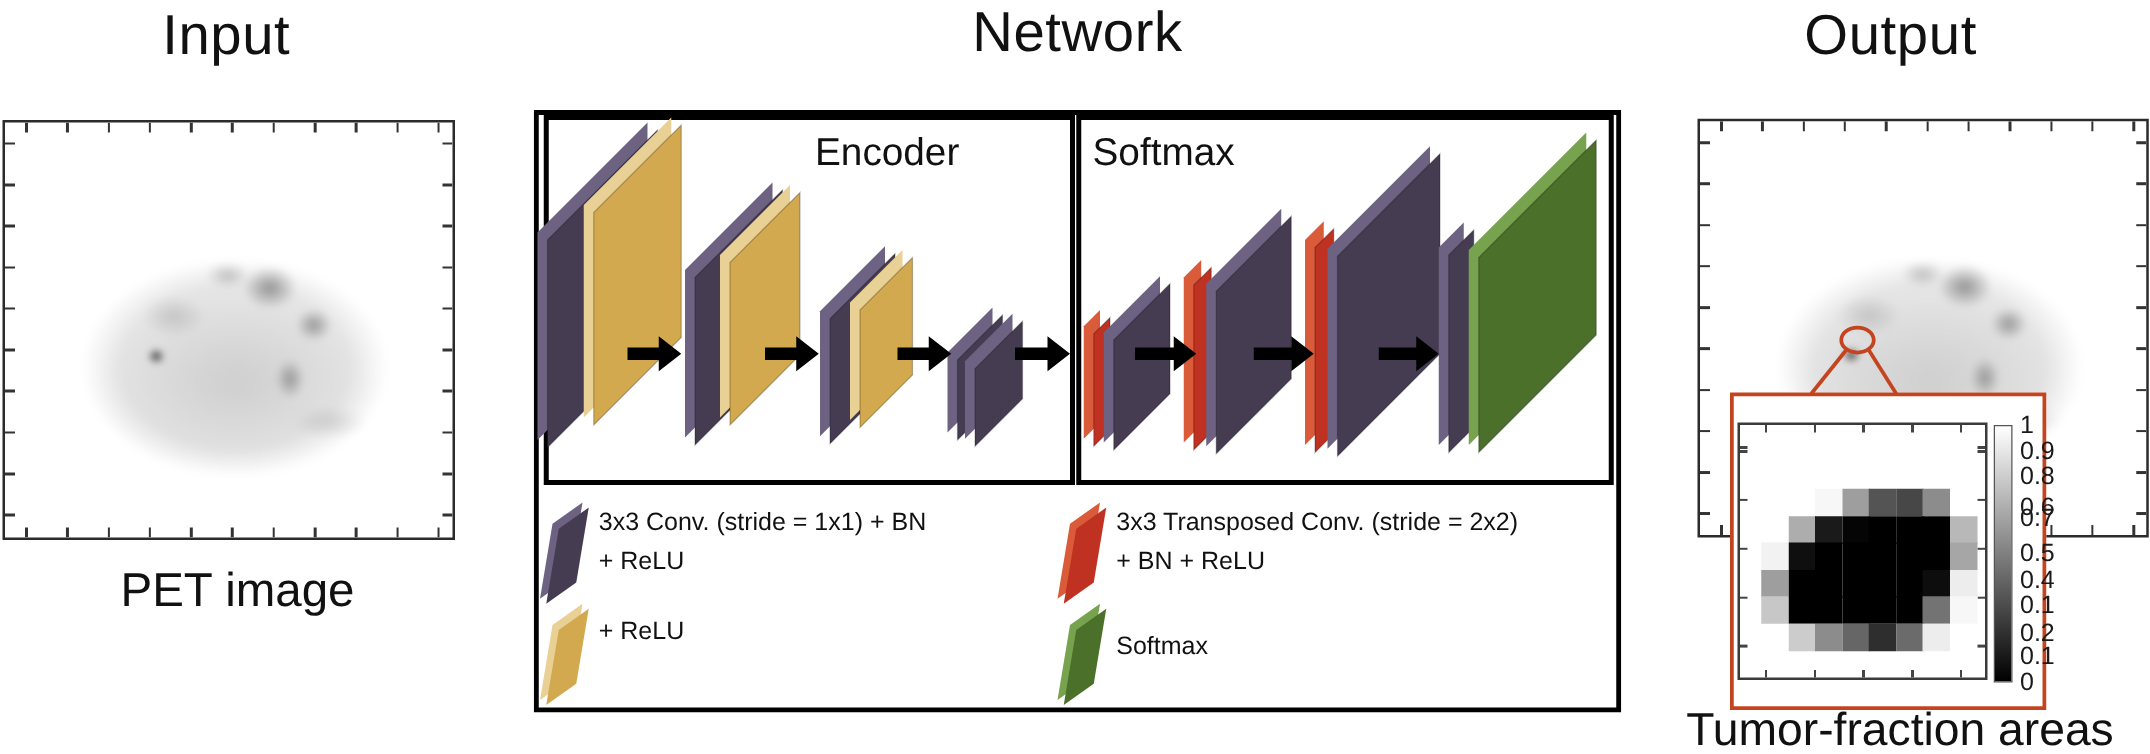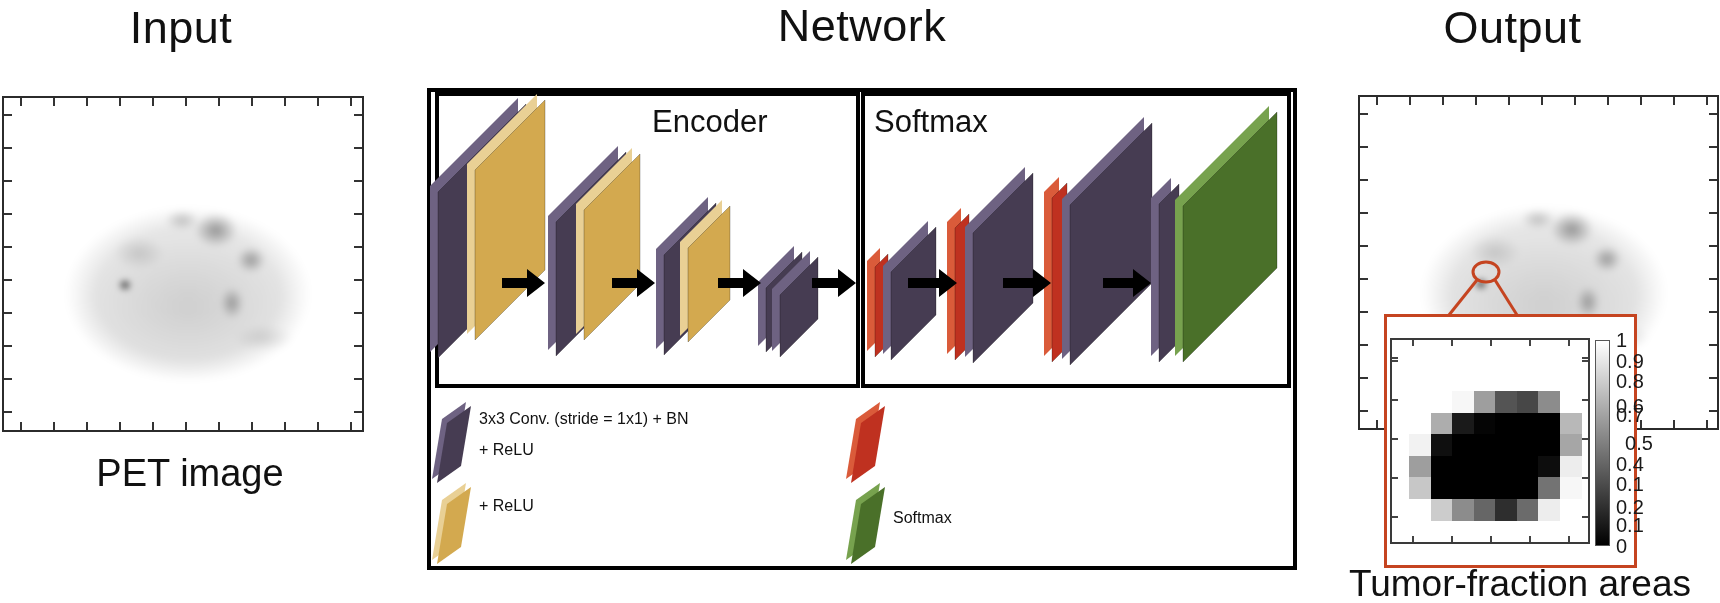--- a/index.html
+++ b/index.html
@@ -28,21 +28,21 @@
   .tick-left{position:absolute;left:0;top:2px;bottom:2px;width:8px;
     background:repeating-linear-gradient(to bottom,#333 0 2px,transparent 2px 33px);background-position:0 14px;}
   .tick-right{position:absolute;right:0;top:2px;bottom:2px;width:8px;
     background:repeating-linear-gradient(to bottom,#333 0 2px,transparent 2px 33px);background-position:0 14px;}
   .tick-sm.tick-top,.tick-sm.tick-bottom{height:6px;background:repeating-linear-gradient(to right,#444 0 2px,transparent 2px 39px);background-position:18px 0;}
   .tick-sm.tick-left,.tick-sm.tick-right{width:6px;background:repeating-linear-gradient(to bottom,#444 0 2px,transparent 2px 39px);background-position:0 18px;}
   
   #network{position:absolute;left:427px;top:88px;width:870px;height:482px;}
   #net-svg{position:absolute;left:0;top:0;}
   .inner-label{position:absolute;font-size:31px;font-weight:400;}
-  .legend-item{position:absolute;font-size:16px;line-height:31px;font-weight:400;}
+  .legend-item{position:absolute;font-size:20px;line-height:31px;font-weight:400;}
   
   #inset{position:absolute;left:1384px;top:314px;width:253px;height:254px;background:#fff;
          border:3px solid #c54420;box-sizing:border-box;z-index:20;}
   #heatmap{position:absolute;left:3px;top:21px;width:200px;height:206px;background:#fff;
            border:2px solid #3a3a3a;box-sizing:border-box;}
   .hm-cell{position:absolute;}
   #colorbar{position:absolute;left:208px;top:23px;width:15px;height:206px;
             background:linear-gradient(to bottom,#ffffff,#000000);border:1px solid #555;box-sizing:border-box;}
   .cb-label{position:absolute;left:229px;width:46px;font-size:20px;line-height:20px;color:#1a1a1a;}
   #callout{position:absolute;left:0;top:0;z-index:30;pointer-events:none;}
@@ -122,20 +122,22 @@
     <div class="inner-label" style="left:447px;top:16px;">Softmax</div>
 
     <div class="legend-item" style="left:52px;top:315px;">
       <div>3x3 Conv. (stride = 1x1) + BN</div>
       <div>+ ReLU</div>
     </div>
     <div class="legend-item" style="left:52px;top:402px;">
       <div>+ ReLU</div>
     </div>
     <div class="legend-item" style="left:466px;top:315px;">
+      <div>3x3 Transposed Conv. (stride = 2x2)</div>
+      <div>+ BN + ReLU</div>
     </div>
     <div class="legend-item" style="left:466px;top:414px;">
       <div>Softmax</div>
       <div></div>
     </div>
   </div>
 
   <div class="pet-box" style="left:1358px;top:95px;width:357px;height:331px;">
     <div class="pet-scan"></div>
     <div class="tick-top"></div>
@@ -192,21 +194,21 @@
         <div class="hm-cell" style="left: 103px; top: 158.5px; width: 22px; height: 22px; background: rgb(46, 46, 46);"></div>
         <div class="hm-cell" style="left: 124.5px; top: 158.5px; width: 22px; height: 22px; background: rgb(107, 107, 107);"></div>
         <div class="hm-cell" style="left: 146px; top: 158.5px; width: 22px; height: 22px; background: rgb(237, 237, 237);"></div>
       </div>
     <div id="colorbar"></div>
   <div class="cb-label" style="top: 13px;">1</div>
       <div class="cb-label" style="top: 33.6px;">0.9</div>
       <div class="cb-label" style="top: 54.2px;">0.8</div>
       <div class="cb-label" style="top: 88px;">0.7</div>
       <div class="cb-label" style="top: 79px;">0.6</div>
-      <div class="cb-label" style="top: 116px; text-align: center;">0.5</div>
+      <div class="cb-label" style="top: 116px;">0.5</div>
       <div class="cb-label" style="top: 136.6px;">0.4</div>
       <div class="cb-label" style="top: 157.2px;">0.1</div>
       <div class="cb-label" style="top: 180px;">0.2</div>
       <div class="cb-label" style="top: 198.4px;">0.1</div>
       <div class="cb-label" style="top: 219px;">0</div>
     </div>
 
   <svg id="callout" width="1720" height="603" viewBox="0 0 1720 603">
     <ellipse cx="1486" cy="272" rx="13" ry="10" fill="none" stroke="#c54420" stroke-width="3"></ellipse>
     <line x1="1477" y1="280" x2="1449" y2="315" stroke="#c54420" stroke-width="3"></line>

